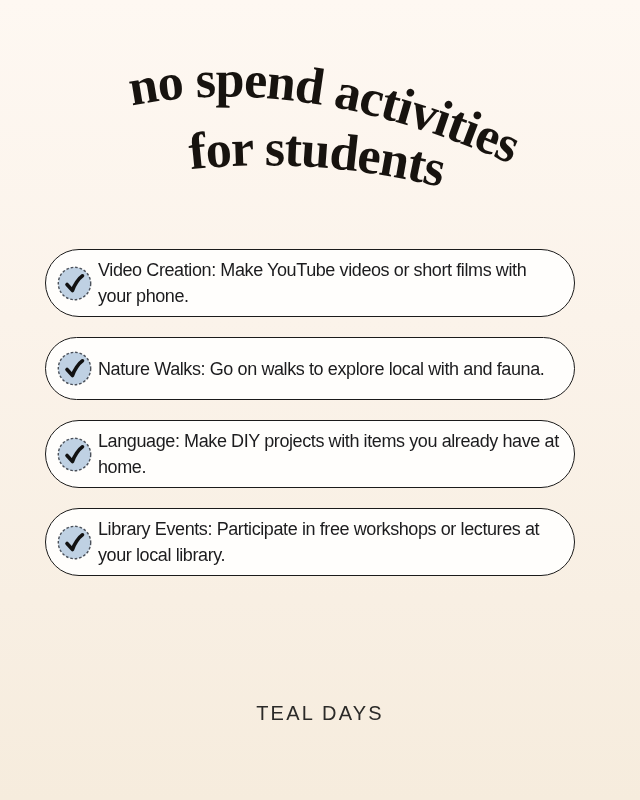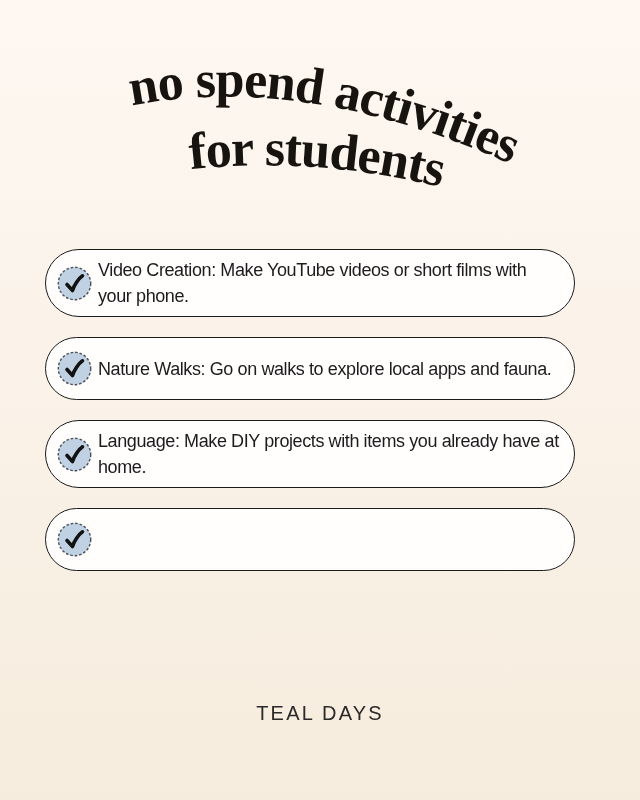--- a/index.html
+++ b/index.html
@@ -87,21 +87,21 @@
 your phone.</p>
     </div>
 
     <div class="pill">
       <span class="check-wrap">
         <svg width="37" height="37" viewBox="0 0 37 37">
           <circle cx="18.5" cy="18.5" r="16.2" fill="#BFD1E3" stroke="#4A5059" stroke-width="1.4" stroke-dasharray="2.6 1.9"></circle>
           <path d="M 11,19.5 L 16.5,25.5 C 18,20.5 22.5,13.5 26.5,10.8" fill="none" stroke="#121212" stroke-width="3.6" stroke-linecap="round" stroke-linejoin="round"></path>
         </svg>
       </span>
-      <p class="pill-text">Nature Walks: Go on walks to explore local apps and fauna.</p>
+      <p class="pill-text">Nature Walks: Go on walks to explore local with and fauna.</p>
     </div>
 
     <div class="pill">
       <span class="check-wrap">
         <svg width="37" height="37" viewBox="0 0 37 37">
           <circle cx="18.5" cy="18.5" r="16.2" fill="#BFD1E3" stroke="#4A5059" stroke-width="1.4" stroke-dasharray="2.6 1.9"></circle>
           <path d="M 11,19.5 L 16.5,25.5 C 18,20.5 22.5,13.5 26.5,10.8" fill="none" stroke="#121212" stroke-width="3.6" stroke-linecap="round" stroke-linejoin="round"></path>
         </svg>
       </span>
       <p class="pill-text">Language: Make DIY projects with items you already have at
@@ -109,19 +109,21 @@
     </div>
 
 
     <div class="pill">
       <span class="check-wrap">
         <svg width="37" height="37" viewBox="0 0 37 37">
           <circle cx="18.5" cy="18.5" r="16.2" fill="#BFD1E3" stroke="#4A5059" stroke-width="1.4" stroke-dasharray="2.6 1.9"></circle>
           <path d="M 11,19.5 L 16.5,25.5 C 18,20.5 22.5,13.5 26.5,10.8" fill="none" stroke="#121212" stroke-width="3.6" stroke-linecap="round" stroke-linejoin="round"></path>
         </svg>
       </span>
+      <p class="pill-text">Library Events: Participate in free workshops or lectures at
+your local library.</p>
     </div>
 
   </div>
 
   <div class="brand-footer">TEAL DAYS</div>
 
 </div>
 
 </body></html>

